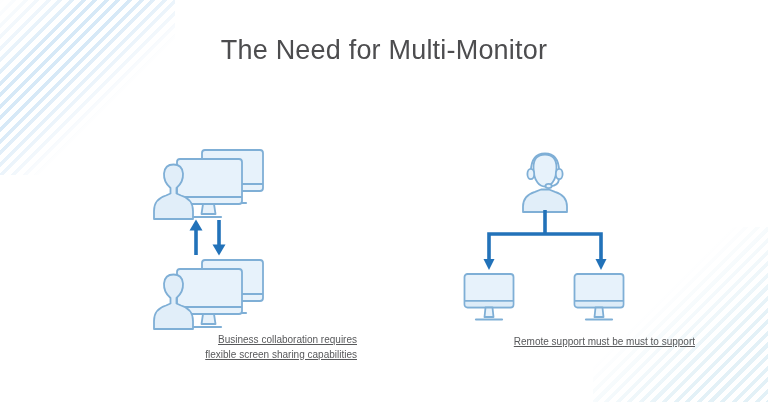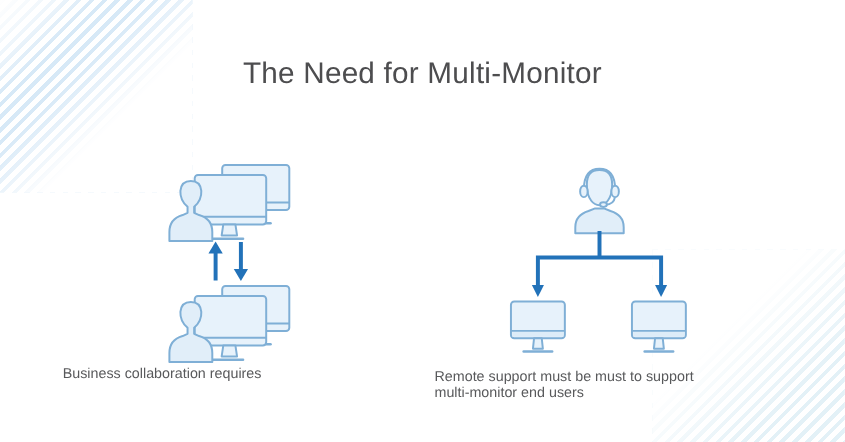--- a/index.html
+++ b/index.html
@@ -32,40 +32,41 @@
     background: repeating-linear-gradient(135deg, #e3f1f7 0 3.6px, rgba(255,255,255,0) 3.6px 8.2px);
   }
   .stripes-br::after {
     content: "";
     position: absolute; inset: 0;
     background: linear-gradient(315deg, rgba(255,255,255,0) 0px, rgba(255,255,255,0) 58px, #ffffff 150px);
   }
 
   .title {
     position: absolute;
-    top: 50px; left: 0;
+    top: 34px; left: 0;
     width: 768px;
     text-align: center;
     font-size: 27px;
     line-height: 33px;
     font-weight: 400;
     color: #4d4d4f;
     letter-spacing: 0.2px;
   }
 
   .abs { position: absolute; }
   svg { display: block; overflow: visible; }
 
   .caption {
     position: absolute;
     width: 300px;
-    text-align: left;
-    font-size: 13px;
+    text-align: right;
+    font-size: 10px;
     line-height: 14.5px;
     color: #58595b;
+    text-decoration: underline;
   }
   .caption-left  { left: 57px;  top: 333px; }
   .caption-right { left: 395px; top: 335px; }
 </style>
 </head>
 <body>
 
 <div class="stripes stripes-tl"></div>
 <div class="stripes stripes-br"></div>
 
@@ -111,20 +112,21 @@
       <line x1="27" y1="50" x2="92" y2="50"></line>
       <path d="M53 57 L51.5 67 L65.5 67 L64 57 Z"></path>
       <line x1="44" y1="70" x2="71" y2="70" stroke-linecap="round" stroke-width="2.2"></line>
       <path d="M4 72 L4 64 Q4 52 16 48.5 L20.5 46.5 L20.5 41 Q13.5 35 14 26.5 Q14.8 17.5 23.5 17.5 Q32.2 17.5 33 26.5 Q33.5 35 26.5 41 L26.5 46.5 L31 48.5 Q43 52 43 64 L43 72 Z" fill="#e1eef9"></path>
     </g>
   </svg>
 </div>
 
 <div class="caption caption-left">
   <div>Business collaboration requires</div>
+  <div>flexible screen sharing capabilities</div>
 </div>
 
 <div class="abs" style="left:516px; top:151px; width:58px; height:62px;">
   <svg width="58" height="62" viewBox="0 0 58 62">
     <g stroke="#7fafd6" stroke-width="1.8" stroke-linejoin="round">
       <path d="M14.8 21 Q15 2.5 29 2.5 Q43 2.5 43.2 21" fill="none"></path>
       <path d="M7 61 L7 55.5 Q7 44.5 19 40.8 L25 38.5 L33 38.5 L39 40.8 Q51 44.5 51 55.5 L51 61 Z" fill="#e1eef9"></path>
       <path d="M29 3.5 Q40.5 3.5 40.5 16.5 Q40.5 26.5 36.5 31.5 Q33.5 35.5 29 35.5 Q24.5 35.5 21.5 31.5 Q17.5 26.5 17.5 16.5 Q17.5 3.5 29 3.5 Z" fill="#e7f2fb"></path>
       <ellipse cx="14.8" cy="23" rx="3.4" ry="5.2" fill="#e7f2fb"></ellipse>
       <ellipse cx="43.2" cy="23" rx="3.4" ry="5.2" fill="#e7f2fb"></ellipse>
@@ -164,14 +166,13 @@
       <rect x="4.8" y="29.2" width="46.4" height="5" fill="#ddecf8" stroke="none"></rect>
       <line x1="3.5" y1="28.8" x2="52.5" y2="28.8"></line>
       <path d="M24.5 35.5 L23.5 45 L32.5 45 L31.5 35.5 Z"></path>
       <line x1="15" y1="47.5" x2="41" y2="47.5" stroke-linecap="round" stroke-width="2.2"></line>
     </g>
   </svg>
 </div>
 
 <div class="caption caption-right">
   <div>Remote support must be must to support</div>
-  <div>multi-monitor end users</div>
 </div>
 
 </body></html>

